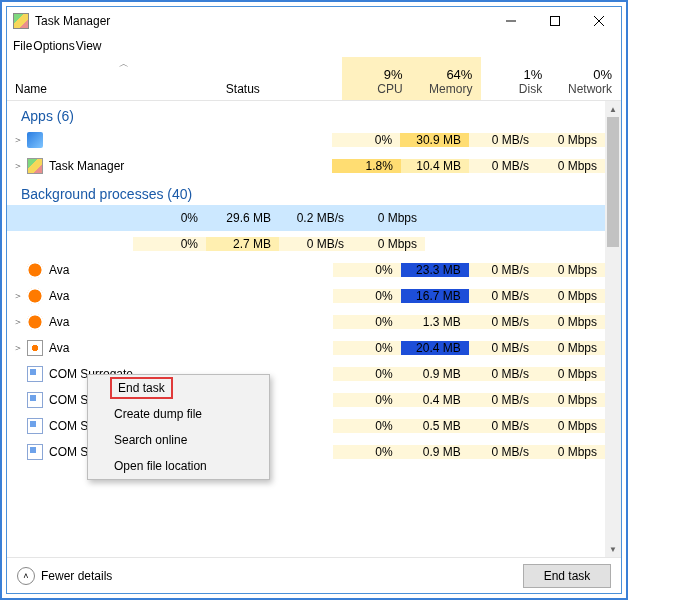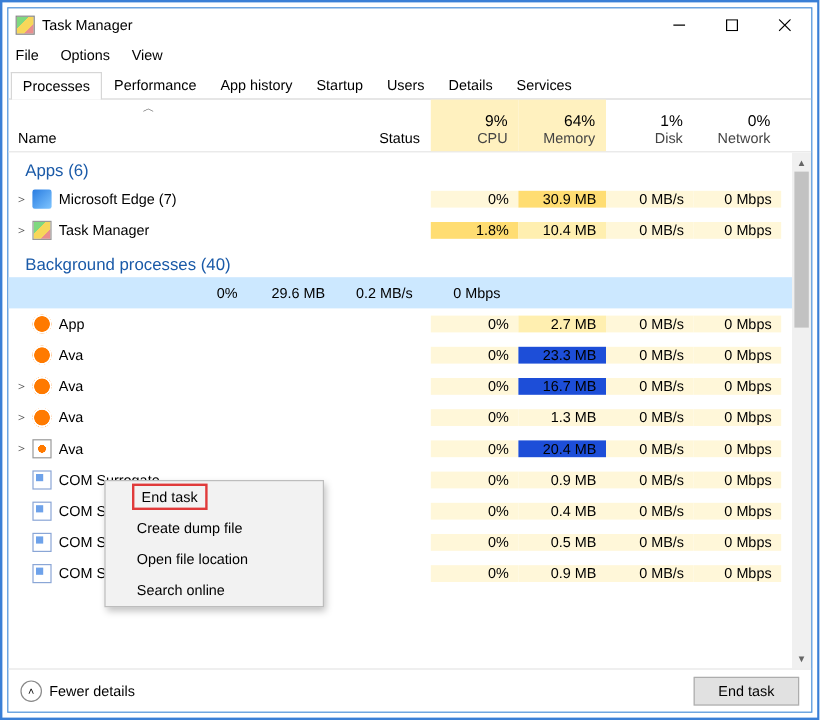--- a/index.html
+++ b/index.html
@@ -1,33 +1,33 @@
 <!DOCTYPE html>
 <html><head>
 <meta charset="utf-8">
 <style>
   * { box-sizing: border-box; margin: 0; padding: 0; }
   body { font-family: "Segoe UI", Tahoma, sans-serif; font-size: 12px; color: #000; background: #fff; }
-  .outer { width: 683px; height: 600px; border: 2px solid #3a7fd6; background: #fff; position: relative; }
+  .outer { width: 628px; height: 600px; border: 2px solid #3a7fd6; background: #fff; position: relative; }
   .main { position: absolute; left: 4px; top: 4px; right: 4px; bottom: 4px; background: #fff; border: 1px solid #4a90d9; display: flex; flex-direction: column; }
   .titlebar { height: 28px; display: flex; align-items: center; }
   .titlebar .appicon { width: 16px; height: 16px; margin: 0 6px; display: inline-block; background: linear-gradient(135deg, #7fd87f 0 35%, #f7d75a 35% 70%, #e98e8e 70%); border: 1px solid #888; }
   .titlebar .title { flex: 1; font-size: 12px; }
   .winbtns { display: flex; }
   .winbtn { width: 44px; height: 28px; display: flex; align-items: center; justify-content: center; color: #333; }
   .winbtn svg { width: 10px; height: 10px; }
-  .menubar { height: 22px; display: flex; align-items: center; padding: 0 6px; gap: 18px; font-size: 12px; color: #000; }
+  .menubar { height: 22px; display: flex; align-items: center; padding: 0 6px; gap: 1px; font-size: 12px; color: #000; }
   .menubar span { cursor: default; }
   .tabbar { height: 26px; display: flex; align-items: flex-end; border-bottom: 1px solid #d6d6d6; padding-left: 2px; }
   .tab { padding: 4px 9px; font-size: 12px; color: #000; border: 1px solid transparent; border-bottom: none; position: relative; }
   .tab.active { border-color: #d6d6d6; background: #fff; top: 1px; }
   .header-row { display: flex; height: 44px; border-bottom: 1px solid #e5e5e5; align-items: stretch; position: relative; }
   .hcell { display: flex; flex-direction: column; justify-content: flex-end; padding: 4px 8px 4px 4px; font-size: 12px; color: #000; border-right: 1px solid transparent; }
   .hcell.name { width: 226px; align-items: flex-start; padding-left: 8px; }
-  .hcell.status { width: 126px; justify-content: flex-end; align-items: flex-end; padding-left: 4px; }
+  .hcell.status { width: 126px; justify-content: flex-end; align-items: flex-start; padding-left: 4px; }
   .hcell.metric { width: 73px; text-align: right; align-items: flex-end; }
   .hcell.metric .pct { font-size: 13px; }
   .hcell.metric .lbl { font-size: 12px; color: #444; }
   .sort-chevron { position: absolute; left: 112px; top: 0; font-size: 10px; color: #555; }
   .body { flex: 1; position: relative; overflow: hidden; border-top: none; }
   .scrollarea { position: absolute; left: 0; right: 16px; top: 0; bottom: 0; overflow: hidden; }
   .scrollbar { position: absolute; right: 0; top: 0; bottom: 0; width: 16px; background: #f0f0f0; }
   .scrollbar .up, .scrollbar .down { height: 16px; display: flex; align-items: center; justify-content: center; font-size: 8px; color: #666; }
   .scrollbar .track { position: absolute; top: 16px; bottom: 16px; left: 0; right: 0; }
   .scrollbar .thumb { position: absolute; left: 2px; right: 2px; top: 0; height: 130px; background: #c2c2c2; }
@@ -96,29 +96,20 @@
           </div>
       </div>
     </div>
 
     <div class="menubar">
       <span>File</span>
       <span>Options</span>
       <span>View</span>
     </div>
 
-    <div class="tabbar">
-      <div class="tab active">Processes</div>
-      <div class="tab">Performance</div>
-      <div class="tab">App history</div>
-      <div class="tab">Startup</div>
-      <div class="tab">Users</div>
-      <div class="tab">Details</div>
-      <div class="tab">Services</div>
-    </div>
 
     <div class="header-row">
       <span class="sort-chevron">︿</span>
       <div class="hcell name">
           <span>Name</span>
         </div>
       <div class="hcell status">
           <span>Status</span>
         </div>
       <div class="hcell metric cpu-col">
@@ -145,21 +136,20 @@
             <div class="group gname">Apps (6)</div>
             <div class="gm"></div>
             <div class="gm"></div>
             <div class="gm"></div>
             <div class="gm"></div>
           </div>
           <div class="row">
             <div class="namecol">
               <span class="expand">＞</span>
               <span class="icon ic-edge"></span>
-              <span class="label">Microsoft Edge (7)</span>
             </div>
             <div class="statuscol"></div>
             <div class="mcell heat0">0%</div>
             <div class="mcell heat3">30.9 MB</div>
             <div class="mcell heat0">0 MB/s</div>
             <div class="mcell heat0">0 Mbps</div>
           </div>
           <div class="row">
             <div class="namecol">
               <span class="expand">＞</span>
@@ -180,25 +170,20 @@
             <div class="gm"></div>
           </div>
           <div class="row selected">
             <div class="statuscol"></div>
             <div class="mcell ">0%</div>
             <div class="mcell ">29.6 MB</div>
             <div class="mcell ">0.2 MB/s</div>
             <div class="mcell ">0 Mbps</div>
           </div>
           <div class="row">
-            <div class="namecol">
-              <span class="expand"></span>
-              <span class="icon ic-avast"></span>
-              <span class="label">App</span>
-            </div>
             <div class="statuscol"></div>
             <div class="mcell heat0">0%</div>
             <div class="mcell heat1">2.7 MB</div>
             <div class="mcell heat0">0 MB/s</div>
             <div class="mcell heat0">0 Mbps</div>
           </div>
           <div class="row">
             <div class="namecol">
               <span class="expand"></span>
               <span class="icon ic-avast"></span>
@@ -304,24 +289,24 @@
       </div>
 
       <div class="ctxmenu">
         <div class="mi highlight">
             <span class="milabel">End task</span>
           </div>
         <div class="mi">
             <span>Create dump file</span>
           </div>
         <div class="mi">
+            <span>Search online</span>
+          </div>
+        <div class="mi">
             <span>Open file location</span>
-          </div>
-        <div class="mi">
-            <span>Search online</span>
           </div>
 
       </div>
     </div>
 
     <div class="footer">
       <div class="fewer">
         <span class="circ">˄</span>
         <span>Fewer details</span>
       </div>

